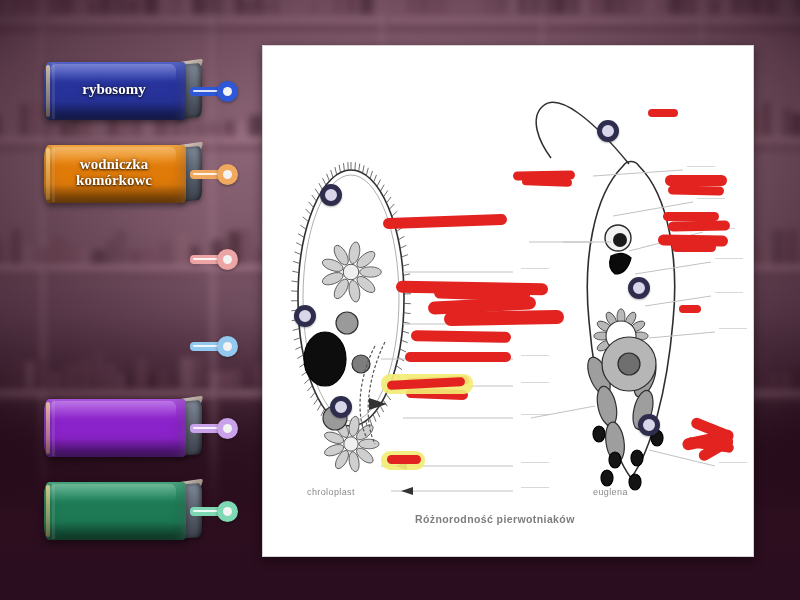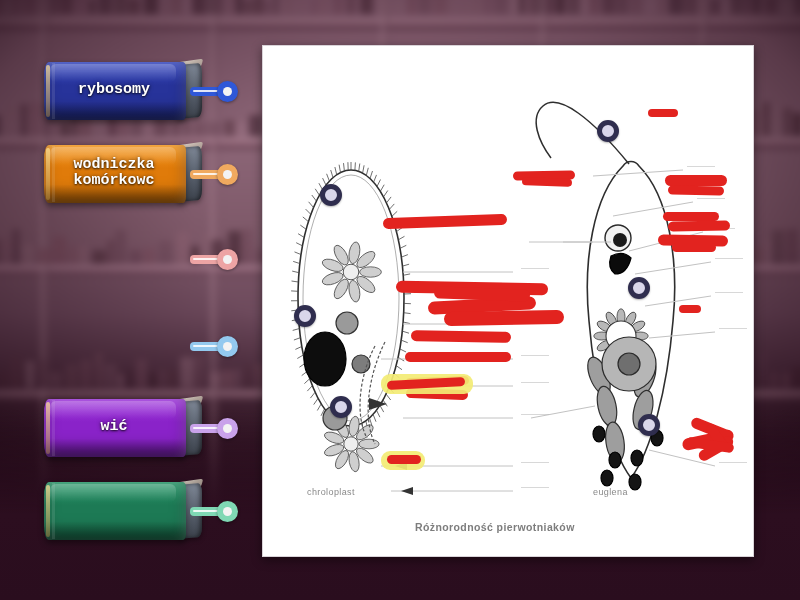--- a/index.html
+++ b/index.html
@@ -123,21 +123,21 @@
     border-radius: 6px;
     background: linear-gradient(180deg, rgba(255,255,255,.22), rgba(255,255,255,0));
     pointer-events: none;
   }
   .tile-label {
     position: absolute; left: 10px; top: 0; width: 128px; height: 60px;
     display: flex; align-items: center; justify-content: center;
     text-align: center; line-height: 1.05;
     color: #ffffff; font-weight: bold; font-size: 15px;
     text-shadow: 0 1px 2px rgba(0,0,0,.75), 0 0 4px rgba(0,0,0,.5);
-    font-family: Liberation Mono, monospace;
+    font-family: Liberation Serif, serif;
   }
   
   .connector {
     position: absolute; top: 24px; left: 150px;
     width: 52px; height: 14px;
   }
   .conn-bar {
     position: absolute; left: 0; top: 3px; width: 36px; height: 9px;
     border-radius: 4px;
   }
@@ -661,21 +661,21 @@
             <text x="452" y="214">————</text>
             <text x="452" y="248">————</text>
             <text x="456" y="284">————</text>
             <text x="456" y="418">————</text>
           </g>
         </svg>
 
       
       <div class="cap" style="left:44px; top:441px;">chroloplast</div>
       <div class="cap" style="left:330px; top:441px;">euglena</div>
-      <div class="cap big" style="left:152px; top:467px;margin-top:8px;">Różnorodność pierwotniaków</div>
+      <div class="cap big" style="left:152px; top:467px;">Różnorodność pierwotniaków</div>
     </div>
   </div>
 
   <div class="target" style="left:320px; top:184px;"></div>
   <div class="target" style="left:294px; top:305px;"></div>
   <div class="target" style="left:330px; top:396px;"></div>
   <div class="target" style="left:597px; top:120px;"></div>
   <div class="target" style="left:628px; top:277px;"></div>
   <div class="target" style="left:638px; top:414px;"></div>
 
@@ -731,21 +731,20 @@
         </div>
       </div>
       <div class="tile" style="left: 40px; top: 397px;">
         <div class="book">
           <div class="pages-top"></div>
           <div class="pages"></div>
           <div class="cover" style="background: linear-gradient(rgb(162, 58, 224) 0%, rgb(138, 35, 201) 40%, rgb(138, 35, 201) 68%, rgba(0, 0, 0, 0.38) 100%), rgb(138, 35, 201);"></div>
           <div class="spine-edge"></div>
           <div class="spine-edge2"></div>
           <div class="gloss"></div>
-          <div class="tile-label">wić</div>
         </div>
         <div class="connector">
           <div class="conn-bar" style="background: rgb(201, 162, 234);"></div>
           <div class="conn-knob" style="background: rgb(201, 162, 234);">
             <i></i>
           </div>
         </div>
       </div>
       <div class="tile" style="left: 40px; top: 480px;">
         <div class="book">

